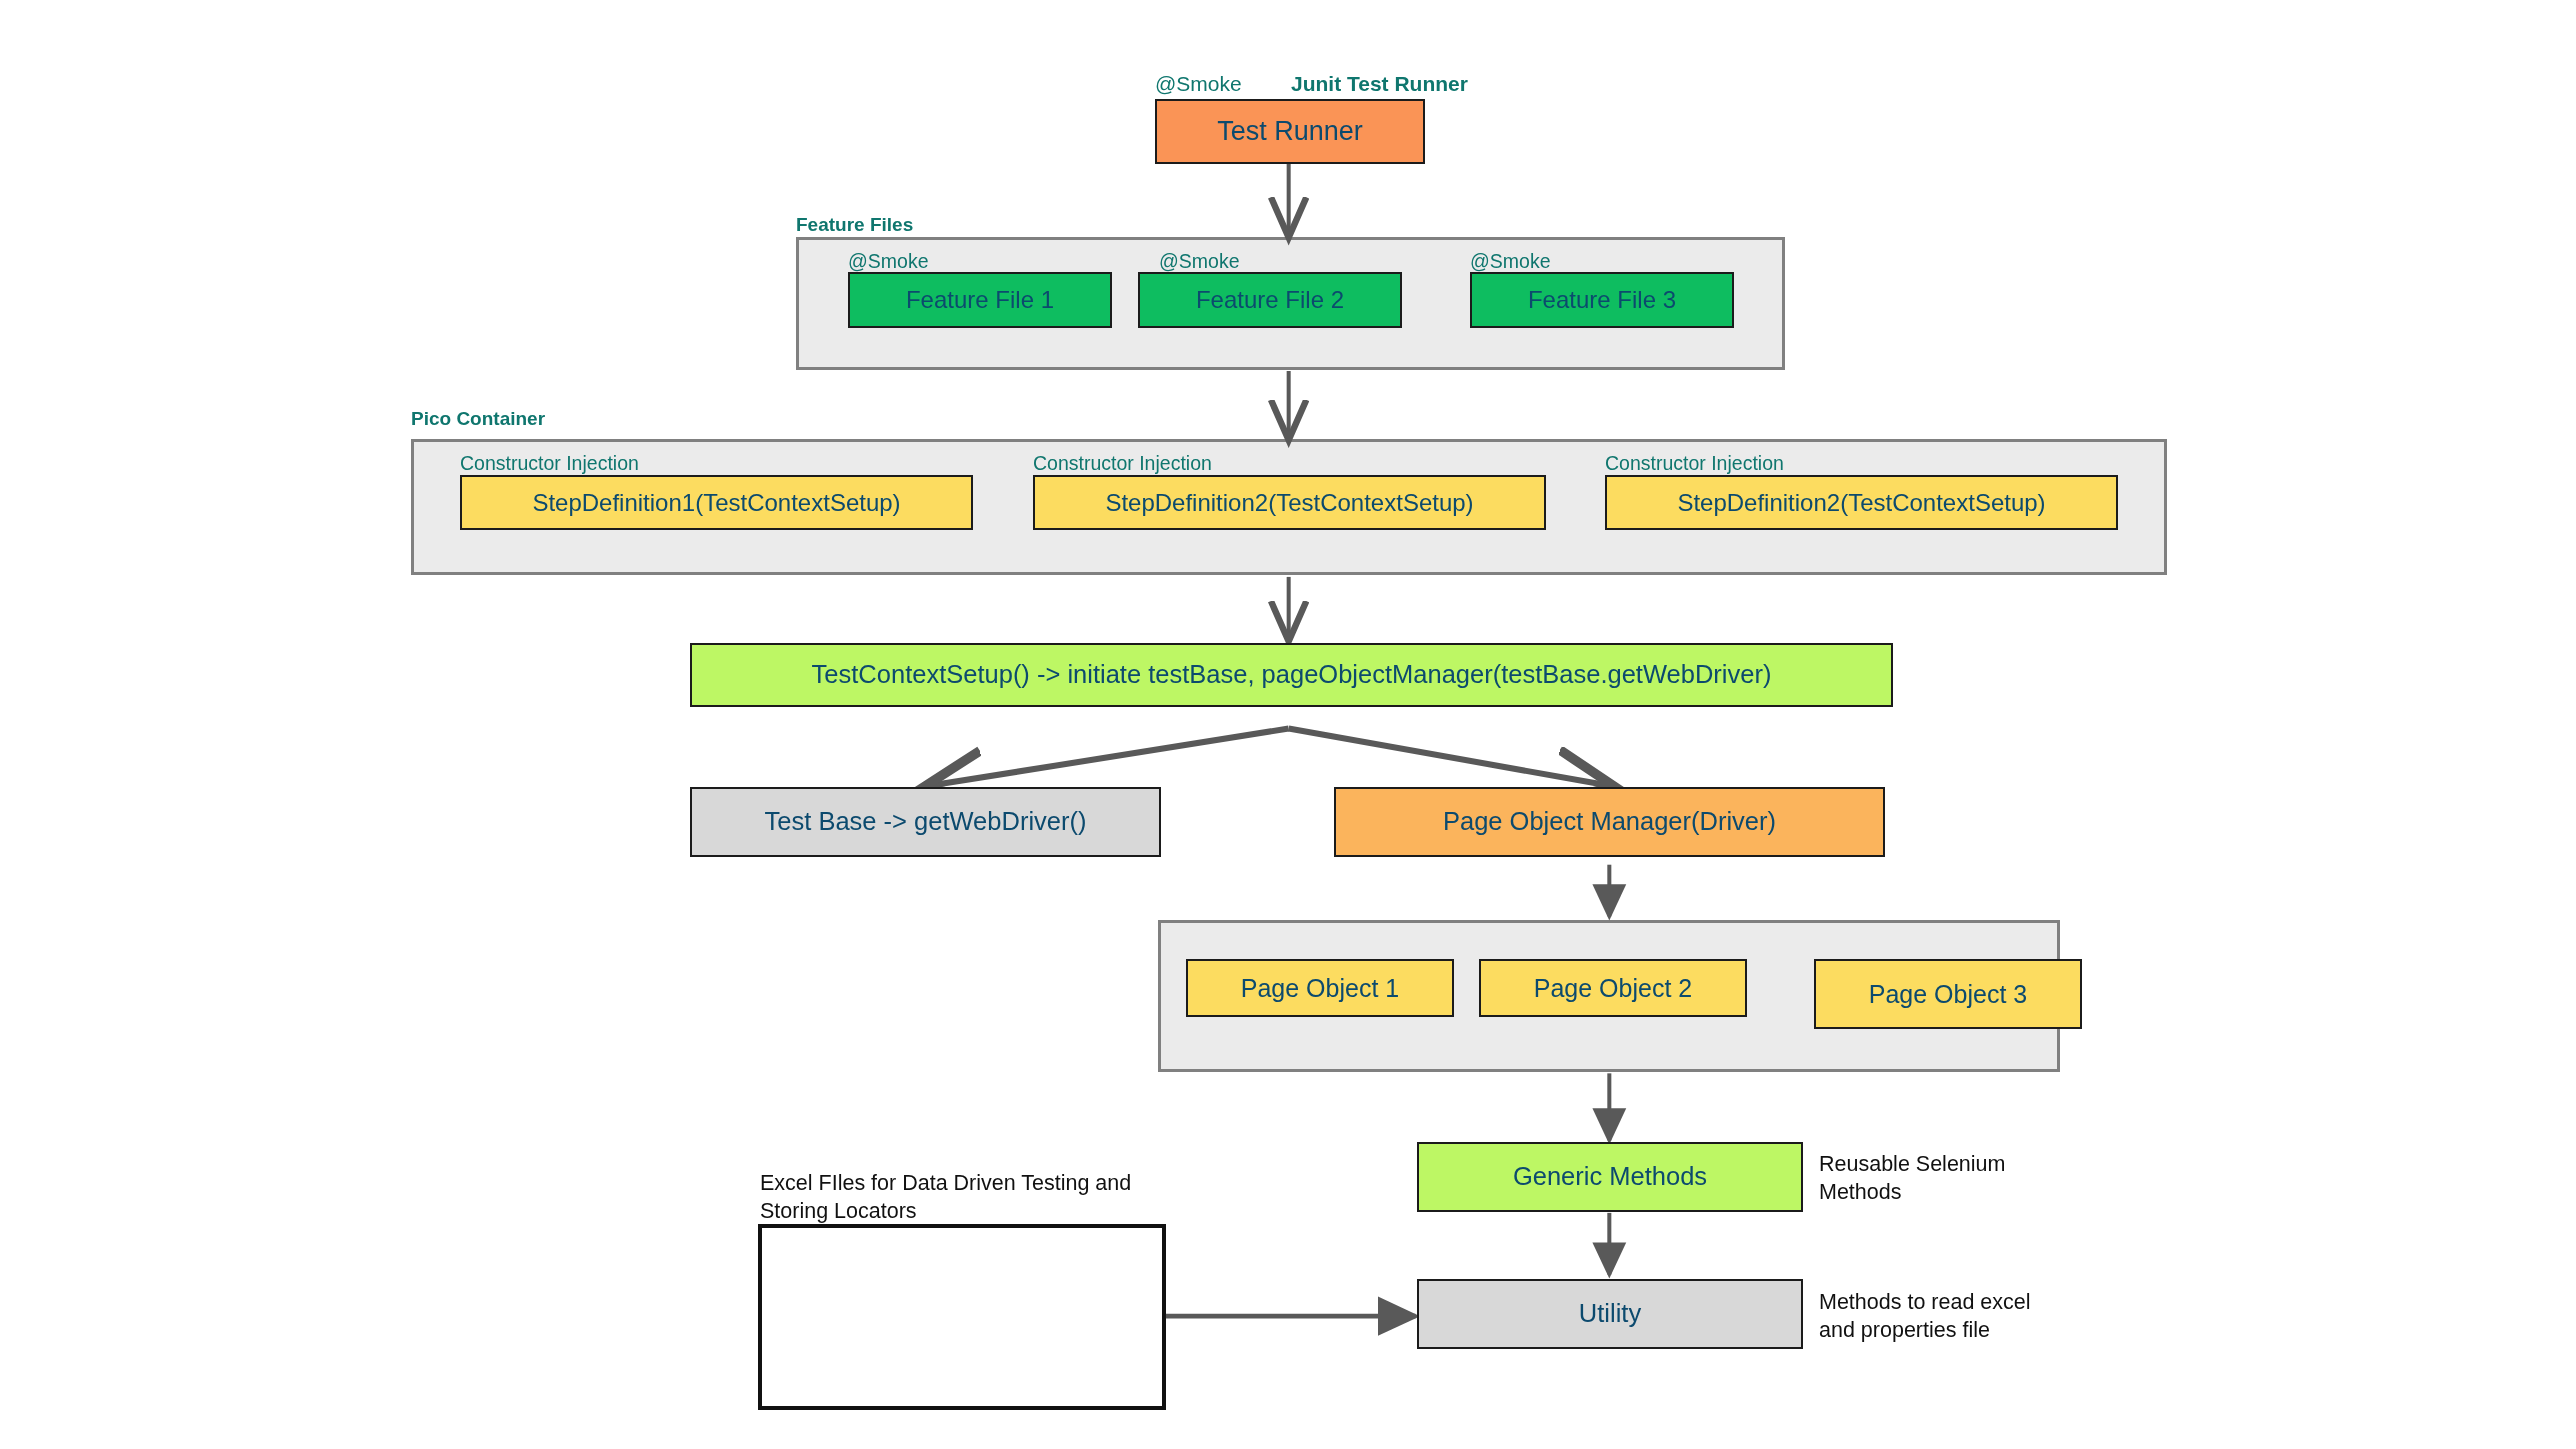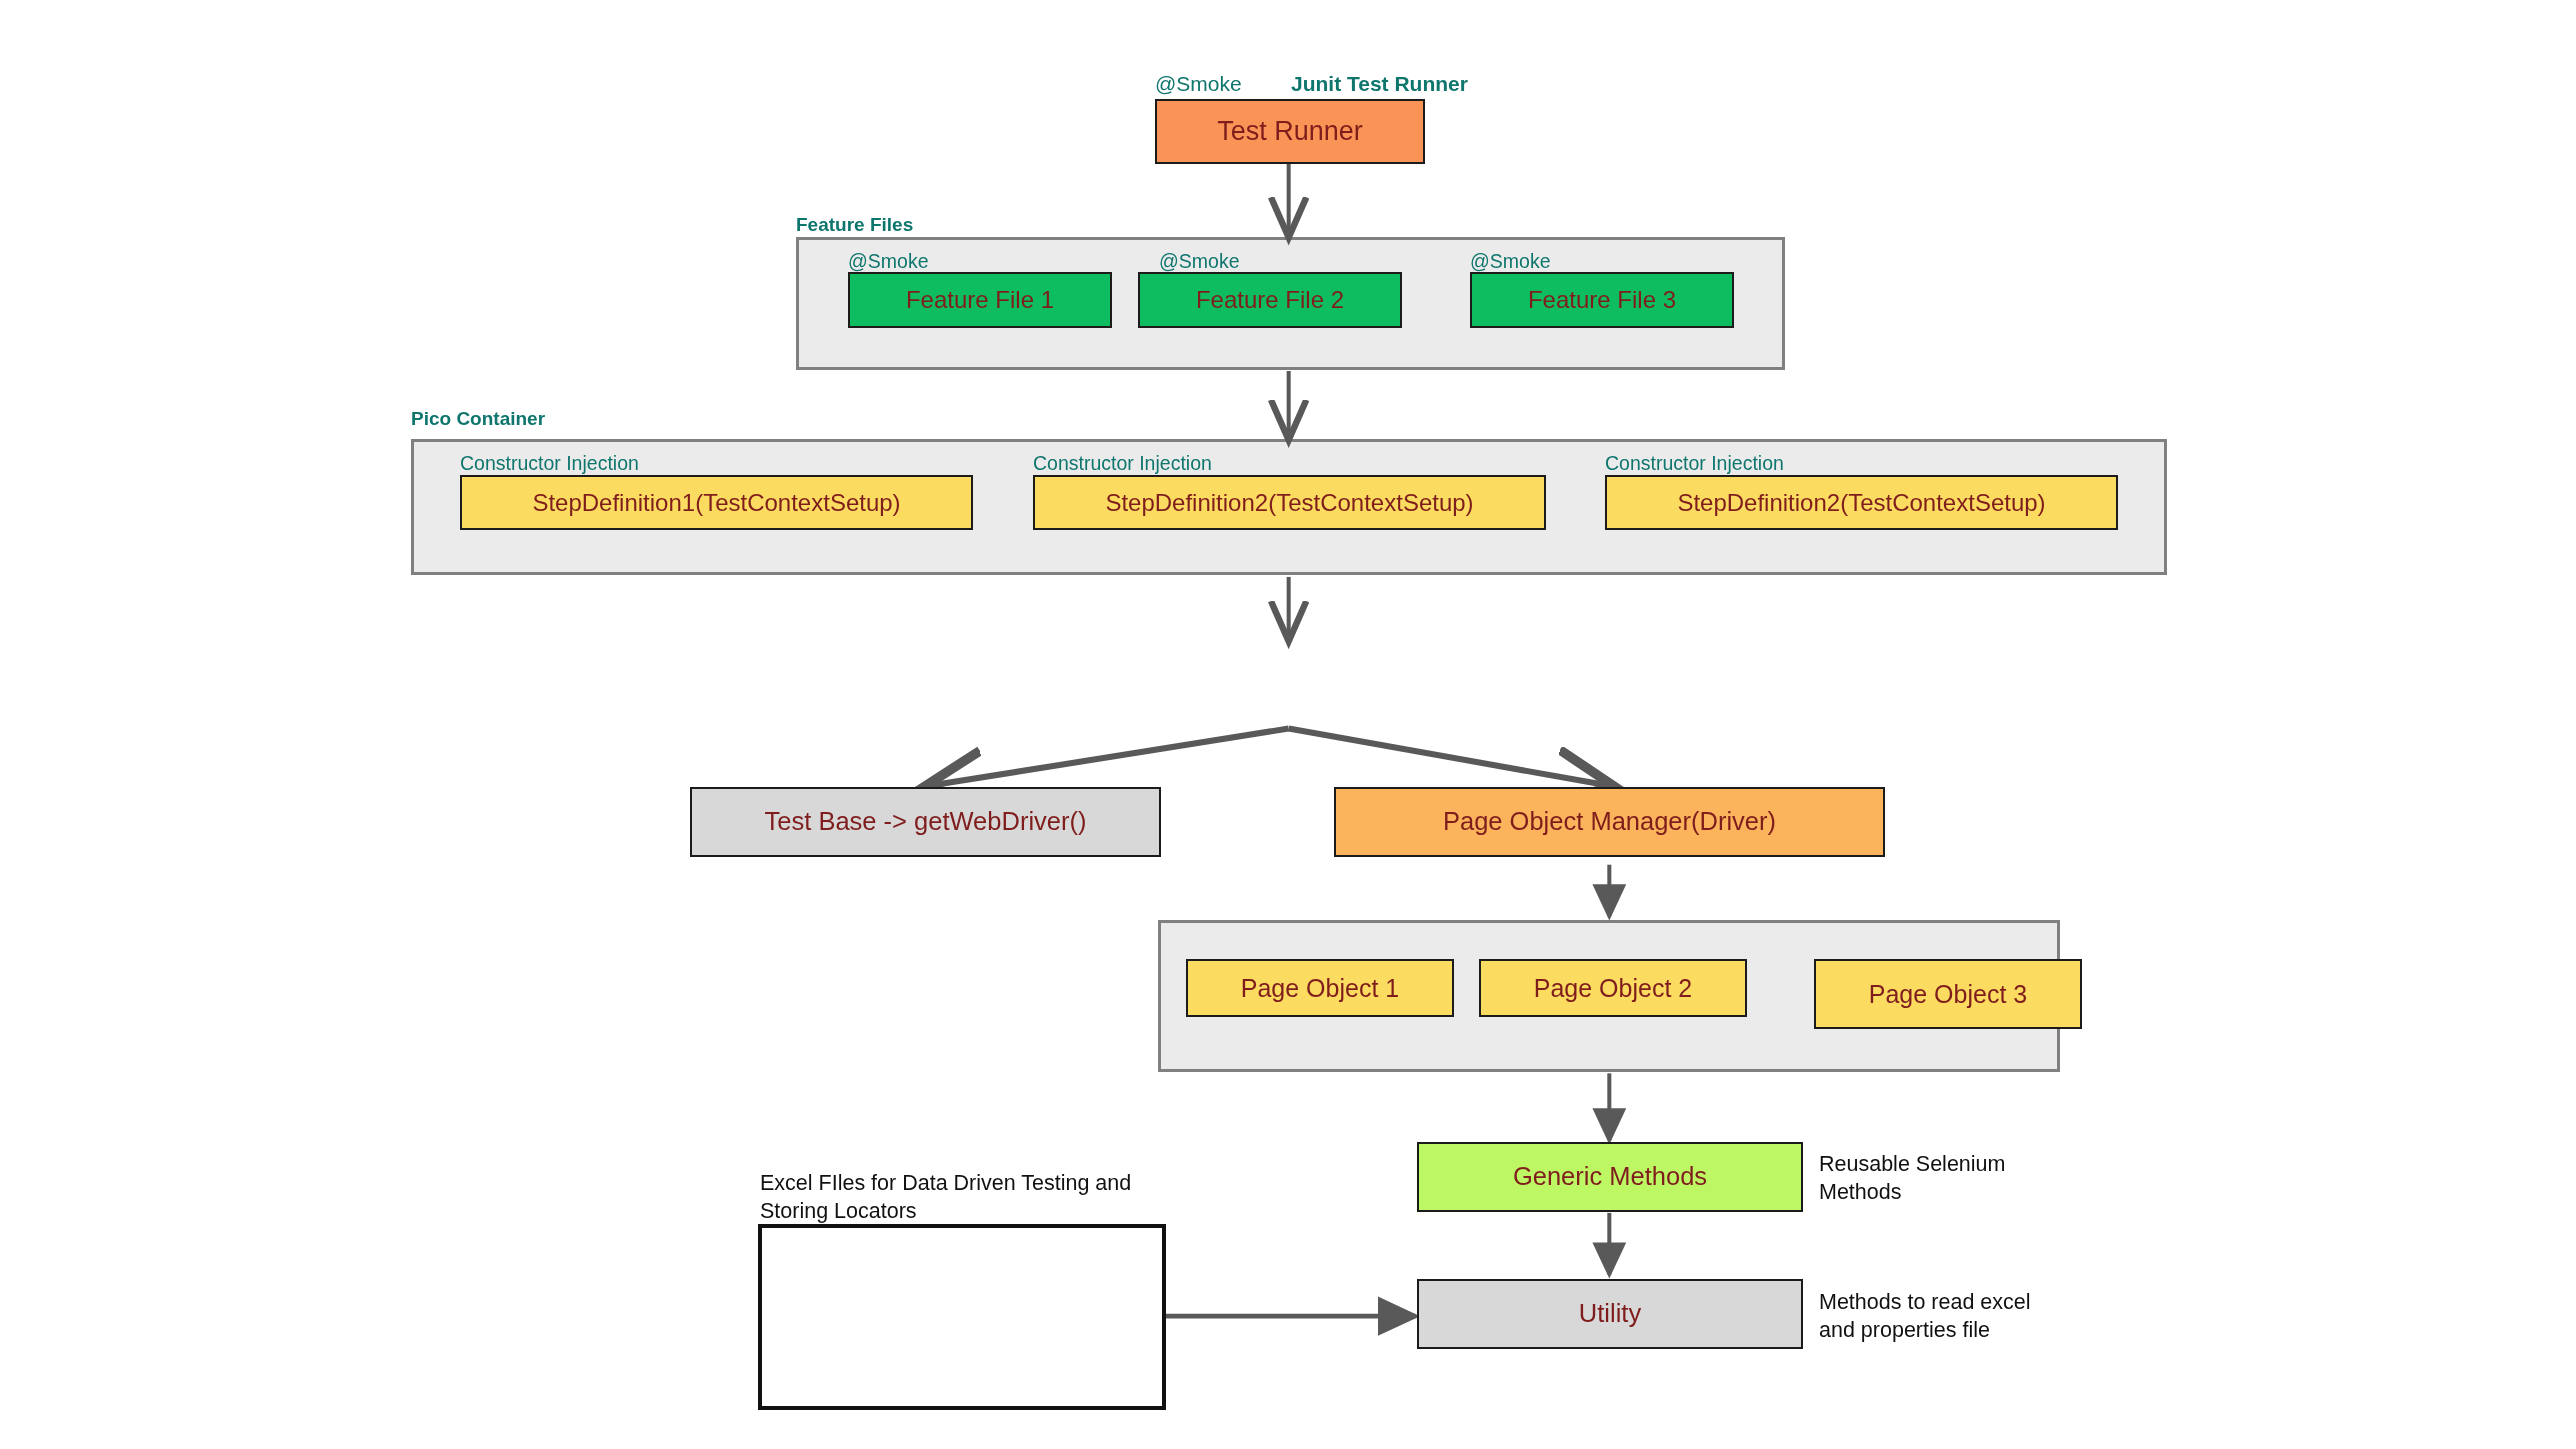--- a/index.html
+++ b/index.html
@@ -24,21 +24,21 @@
 
   
   .node {
     position: absolute;
     box-sizing: border-box;
     border: 2px solid #1b1b1b;
     display: flex;
     align-items: center;
     justify-content: center;
     text-align: center;
-    color: #7f1d1d;
+    color: #0c4a6e;
     line-height: 1.15;
     z-index: 5;
   }
 
   
   .group {
     position: absolute;
     box-sizing: border-box;
     background: #ebebeb;
     border: 3.4px solid #808080;
@@ -150,20 +150,21 @@
 
   <div class="caption" style="left:460px; top:452px; font-size:19.5px;">Constructor Injection</div>
   <div class="node" style="left:460px; top:475px; width:513px; height:55px; background:#FCDC60; font-size:24px;">StepDefinition1(TestContextSetup)</div>
 
   <div class="caption" style="left:1033px; top:452px; font-size:19.5px;">Constructor Injection</div>
   <div class="node" style="left:1033px; top:475px; width:513px; height:55px; background:#FCDC60; font-size:24px;">StepDefinition2(TestContextSetup)</div>
 
   <div class="caption" style="left:1605px; top:452px; font-size:19.5px;">Constructor Injection</div>
   <div class="node" style="left:1605px; top:475px; width:513px; height:55px; background:#FCDC60; font-size:24px;">StepDefinition2(TestContextSetup)</div>
 
+  <div class="node" style="left:690px; top:643px; width:1203px; height:64px; background:#BDF764; font-size:25.5px;">TestContextSetup() -&gt; initiate testBase, pageObjectManager(testBase.getWebDriver)</div>
 
   <div class="node" style="left:690px; top:787px; width:471px; height:70px; background:#D8D8D8; font-size:25.5px;">Test Base -&gt; getWebDriver()</div>
 
   <div class="node" style="left:1334px; top:787px; width:551px; height:70px; background:#FBB45C; font-size:25.5px;">Page Object Manager(Driver)</div>
 
   <div class="group" style="left:1158px; top:920px; width:902px; height:152px;"></div>
 
   <div class="node" style="left:1186px; top:959px; width:268px; height:58px; background:#FCDC60; font-size:25px;">Page Object 1</div>
   <div class="node" style="left:1479px; top:959px; width:268px; height:58px; background:#FCDC60; font-size:25px;">Page Object 2</div>
   <div class="node" style="left:1814px; top:959px; width:268px; height:70px; background:#FCDC60; font-size:25px;">Page Object 3</div>

